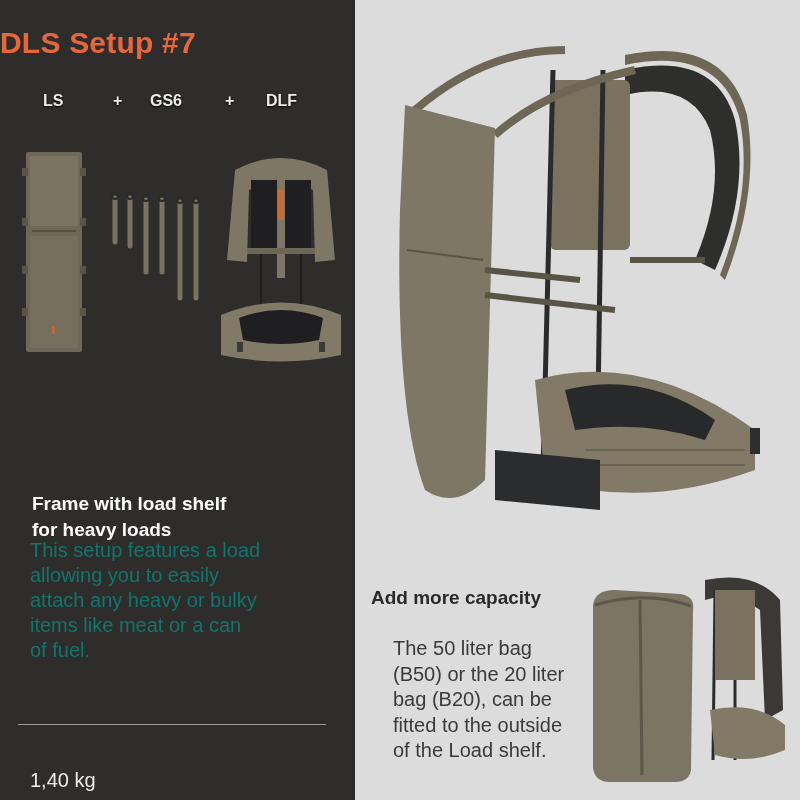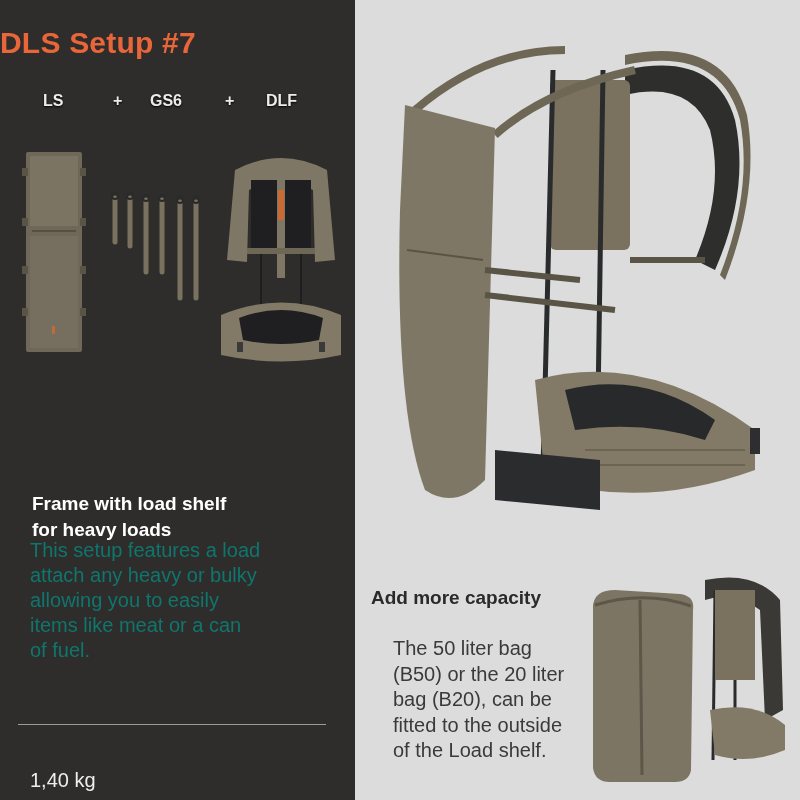--- a/index.html
+++ b/index.html
@@ -168,22 +168,22 @@
   <path d="M10 45 Q60 30 106 46" stroke="#5d5749" stroke-width="3" fill="none"></path>
 </svg>
 
 <div class="heading">
   <div>Frame with load shelf</div>
   <div>for heavy loads</div>
 </div>
 
 <div class="body-text">
   <div>This setup features a load</div>
+  <div>allowing you to easily</div>
   <div>attach any heavy or bulky</div>
-  <div>allowing you to easily</div>
   <div>items like meat or a can</div>
   <div>of fuel.</div>
 </div>
 
 <div class="divider"></div>
 <div class="weight">1,40 kg</div>
 
 <div class="r-heading">Add more capacity</div>
 <div class="r-body">
   <div>The 50 liter bag</div>

